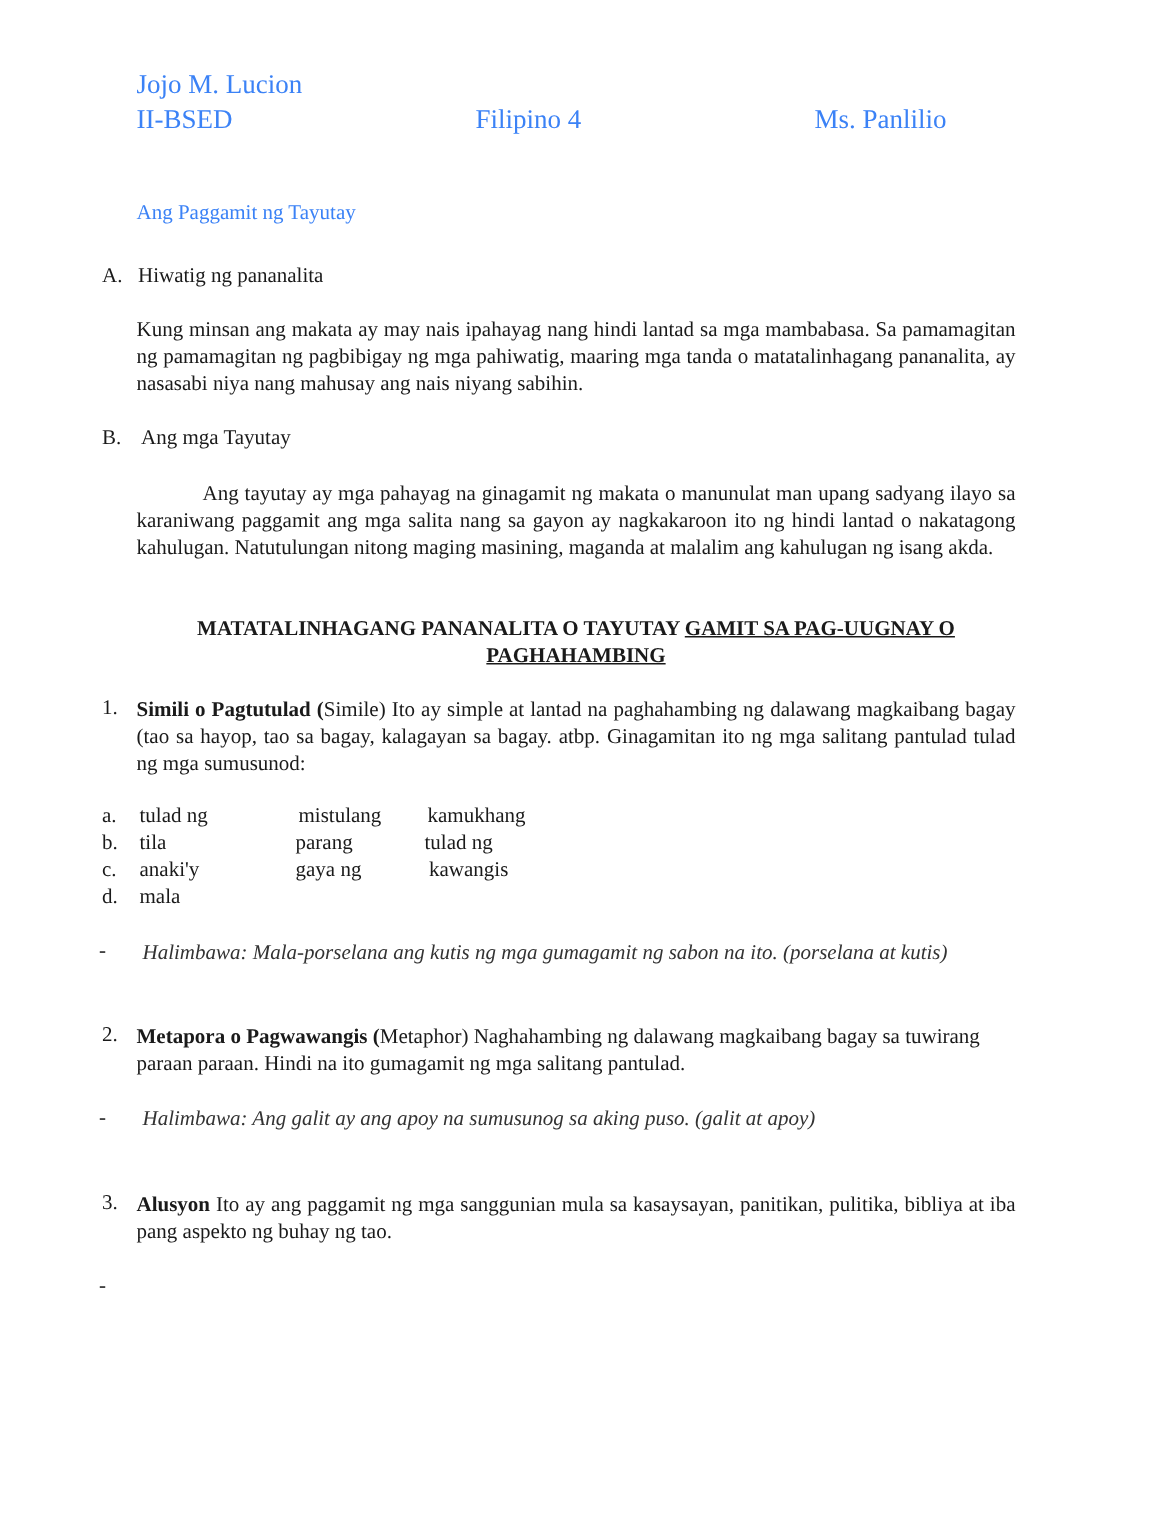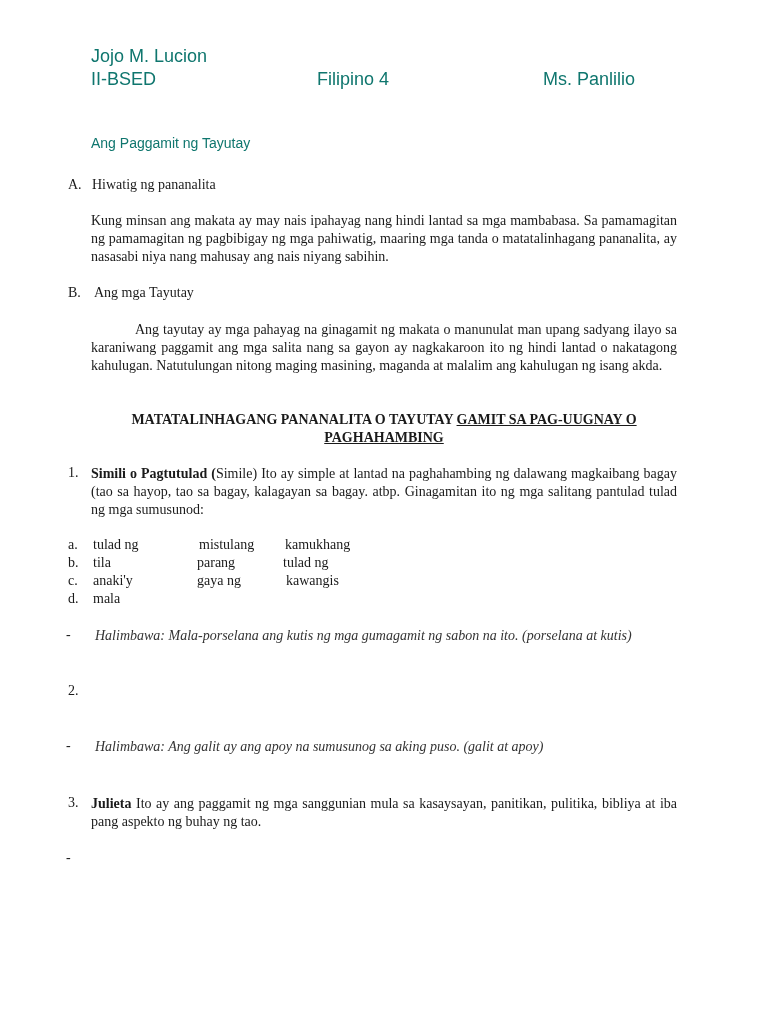--- a/index.html
+++ b/index.html
@@ -1,18 +1,18 @@
 <!DOCTYPE html>
 <html><head>
   <meta charset="utf-8">
   <style>
     html, body { margin: 0; padding: 0; background: #ffffff; }
     body { width: 768px; height: 1024px; position: relative; overflow: hidden; color: #1a1a1a; }
     .page { position: absolute; left: 0; top: 0; width: 768px; height: 1024px; }
-    .sans { font-family: Liberation Sans, sans-serif; color: #0f766e; }
+    .sans { font-family: Liberation Serif, serif; color: #3b82f6; }
     .serif { font-family: "Liberation Serif", serif; font-size: 14px; color: #1a1a1a; }
     .abs { position: absolute; }
     .hdr { font-size: 18px; line-height: 22px; }
     .title { font-size: 14px; }
     .para { text-align: justify; line-height: 18px; }
     .bold { font-weight: bold; }
     .ital { font-style: italic; color: #333; }
     .ul { text-decoration: underline; }
     .center { text-align: center; }
     .list-row { position: absolute; height: 18px; line-height: 18px; }
@@ -68,24 +68,27 @@
   </div>
   <div class="list-row serif" style="left:68px; top:590px; width:600px;">
     <span class="col" style="left:0;">d.</span>
     <span class="col" style="left:25px;">mala</span>
   </div>
 
   <div class="abs serif" style="left:66px; top:627px;">-</div>
   <div class="abs serif para ital" style="left:91px; top:627px; width:586px; text-indent:4px;">Halimbawa: Mala-porselana ang kutis ng mga gumagamit ng sabon na ito. (porselana at kutis)</div>
 
   <div class="abs serif" style="left:68px; top:683px;">2.</div>
+  <div class="abs serif" style="left:91px; top:683px; width:586px; line-height:18px;">
+    <span class="bold">Metapora o Pagwawangis (</span><span>Metaphor)</span><span> Naghahambing ng dalawang magkaibang bagay sa tuwirang paraan paraan. Hindi na ito gumagamit ng mga salitang pantulad.</span>
+  </div>
 
   <div class="abs serif" style="left:66px; top:738px;">-</div>
   <div class="abs serif ital" style="left:95px; top:738px; width:586px; line-height:18px;">Halimbawa: Ang galit ay ang apoy na sumusunog sa aking puso. (galit at apoy)</div>
 
   <div class="abs serif" style="left:68px; top:795px;">3.</div>
   <div class="abs serif para" style="left:91px; top:795px; width:586px;">
-    <span class="bold">Julieta</span><span> Ito ay ang paggamit ng mga  sanggunian mula sa kasaysayan, panitikan, pulitika, bibliya at iba pang aspekto ng buhay ng tao.</span>
+    <span class="bold">Alusyon</span><span> Ito ay ang paggamit ng mga  sanggunian mula sa kasaysayan, panitikan, pulitika, bibliya at iba pang aspekto ng buhay ng tao.</span>
   </div>
 
   <div class="abs serif" style="left:66px; top:850px;">-</div>
 
 </div>
 
 </body></html>

